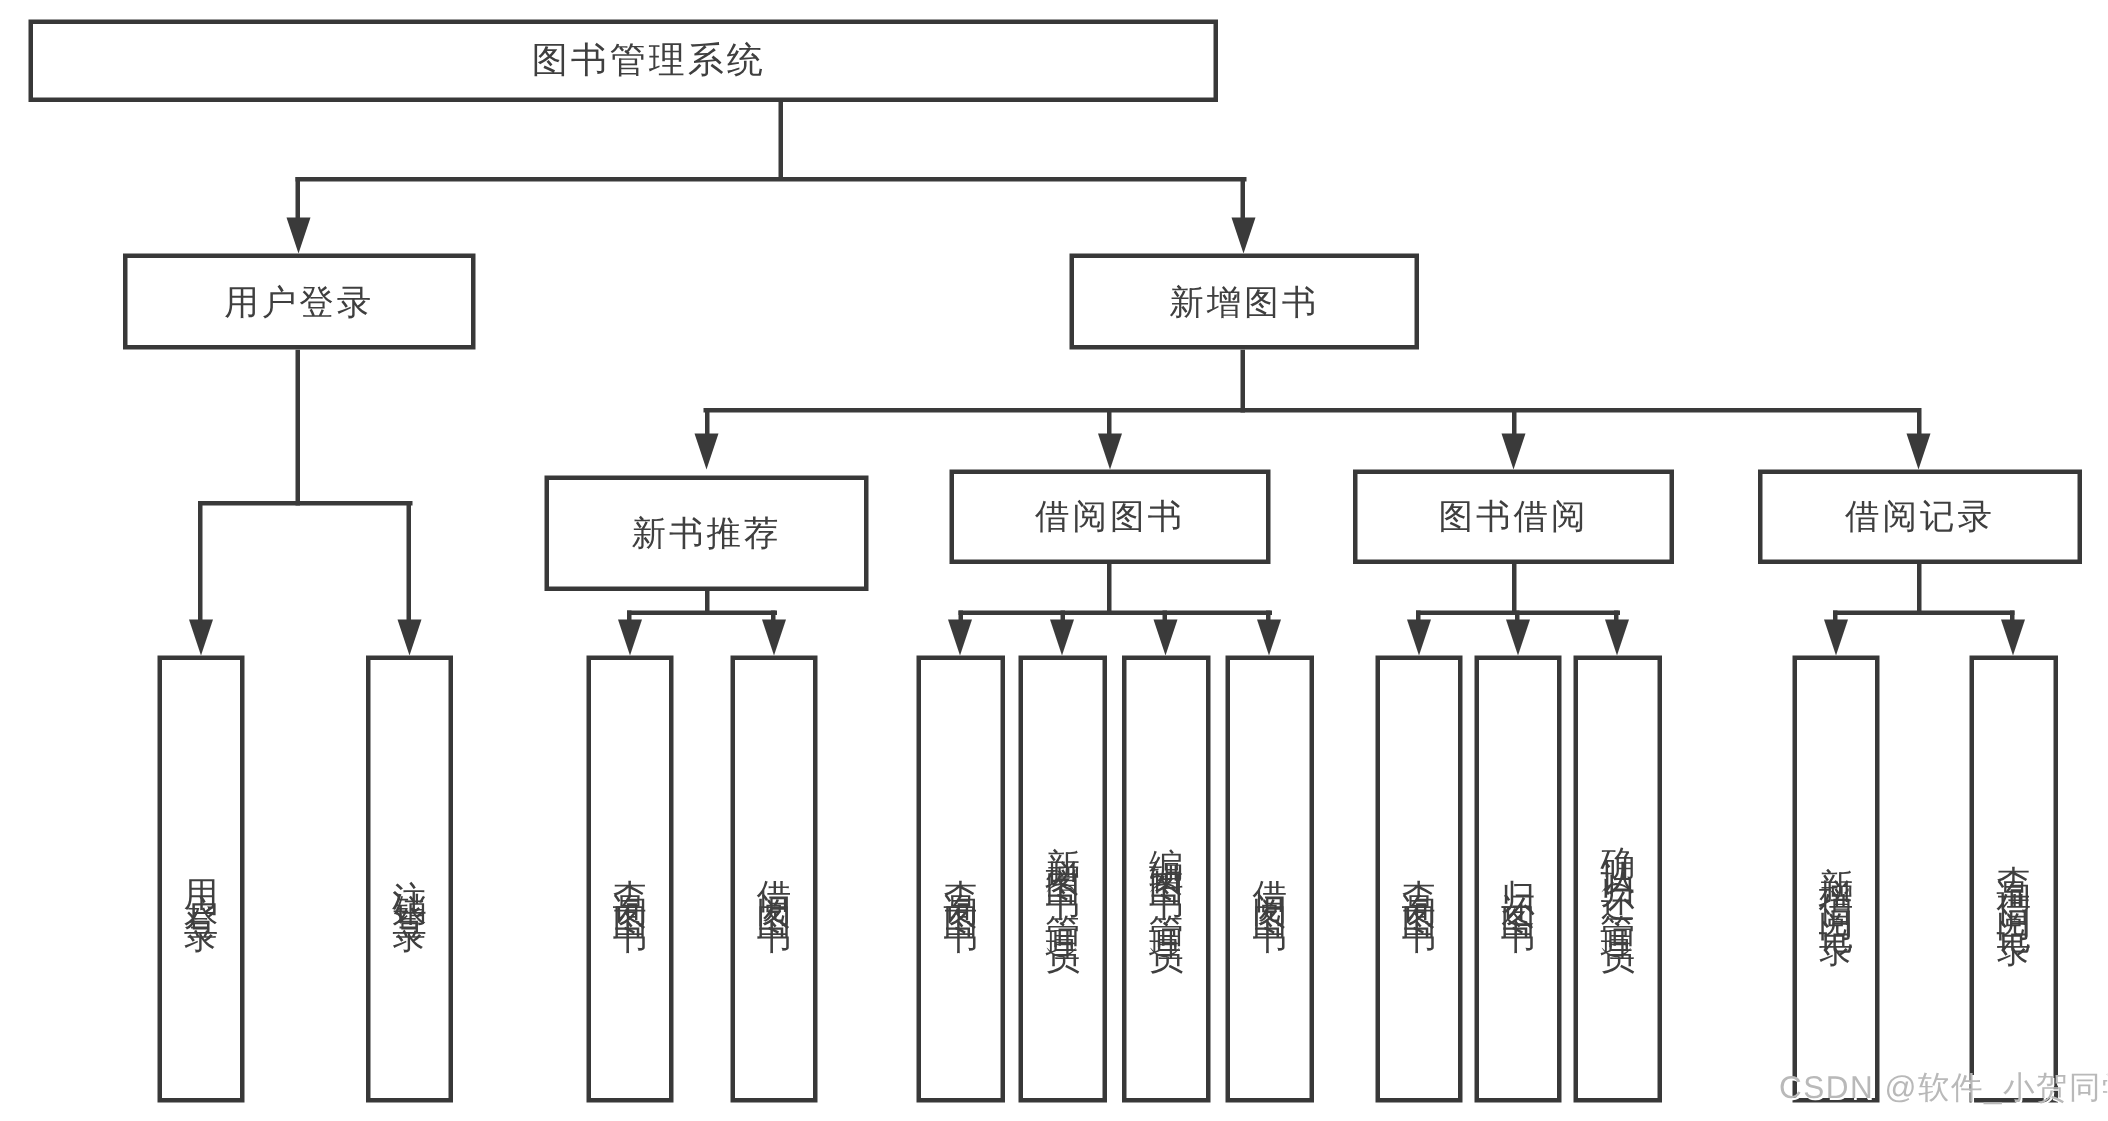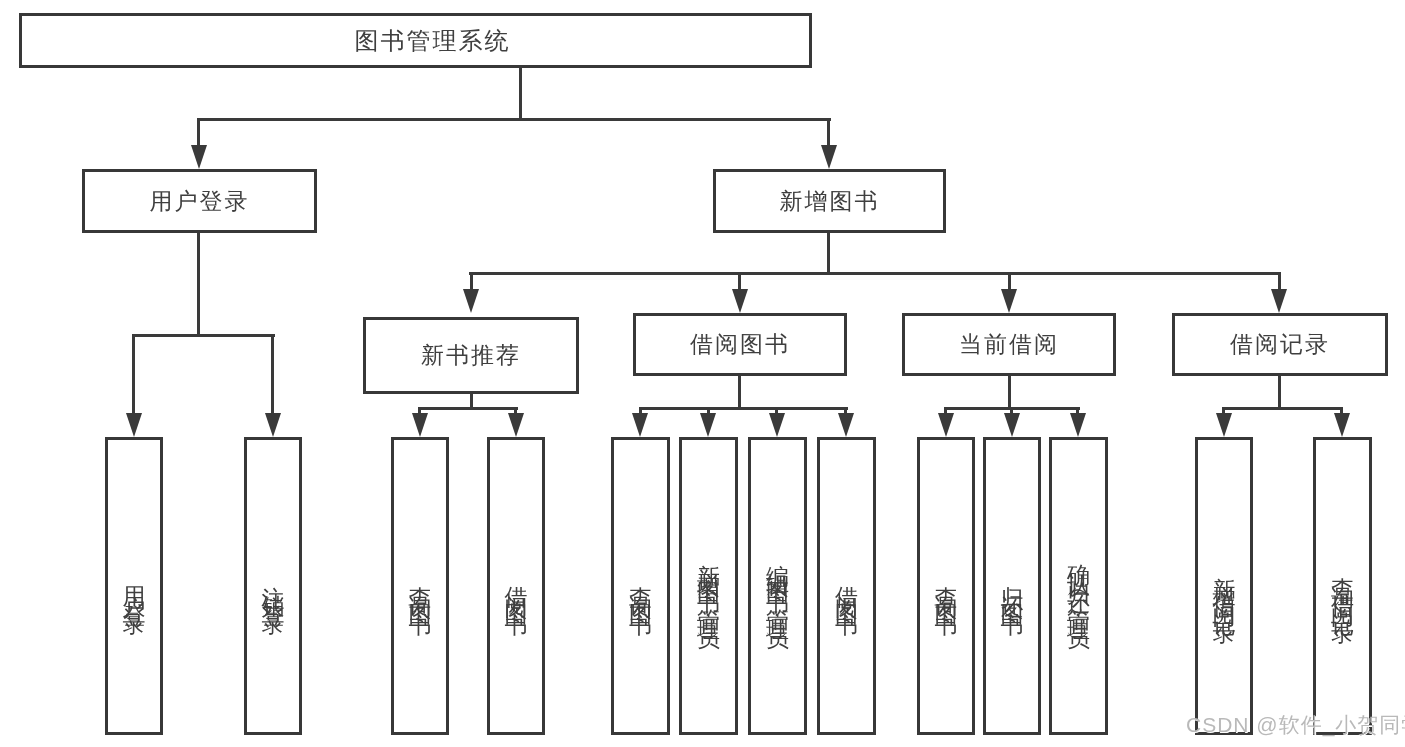--- a/index.html
+++ b/index.html
@@ -139,21 +139,21 @@
 
   <div class="box" style="left:363px; top:317px; width:216px; height:77px;">
     <span class="hlabel">新书推荐</span>
   </div>
 
   <div class="box" style="left:633px; top:313px; width:214px; height:63px;">
     <span class="hlabel">借阅图书</span>
   </div>
 
   <div class="box" style="left:902px; top:313px; width:214px; height:63px;">
-    <span class="hlabel">当前借阅</span>
+    <span class="hlabel">图书借阅</span>
   </div>
 
   <div class="box" style="left:1172px; top:313px; width:216px; height:63px;">
     <span class="hlabel">借阅记录</span>
   </div>
 
   <div class="box" style="left:105px; top:437px; width:58px; height:298px;">
     <span class="vlabel">用户登录</span>
   </div>
   <div class="box" style="left:244px; top:437px; width:58px; height:298px;">

